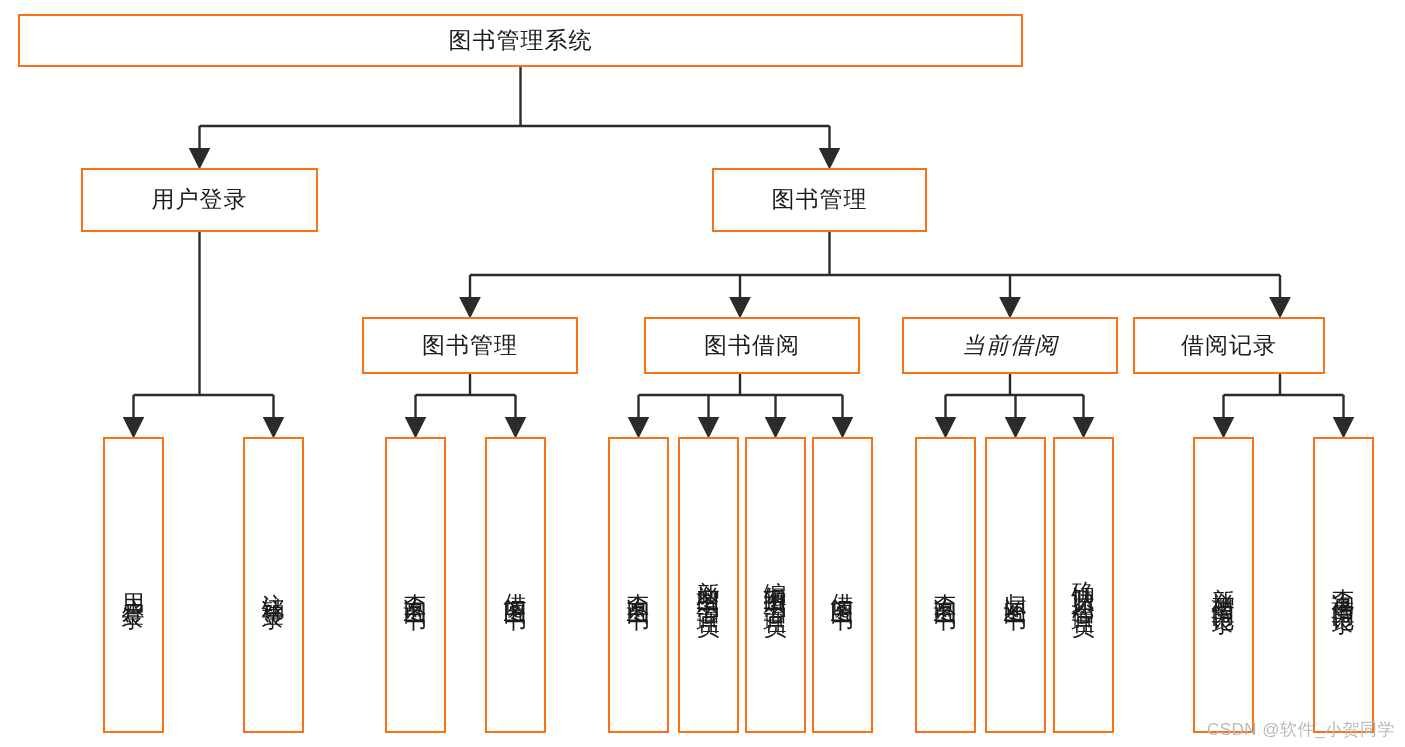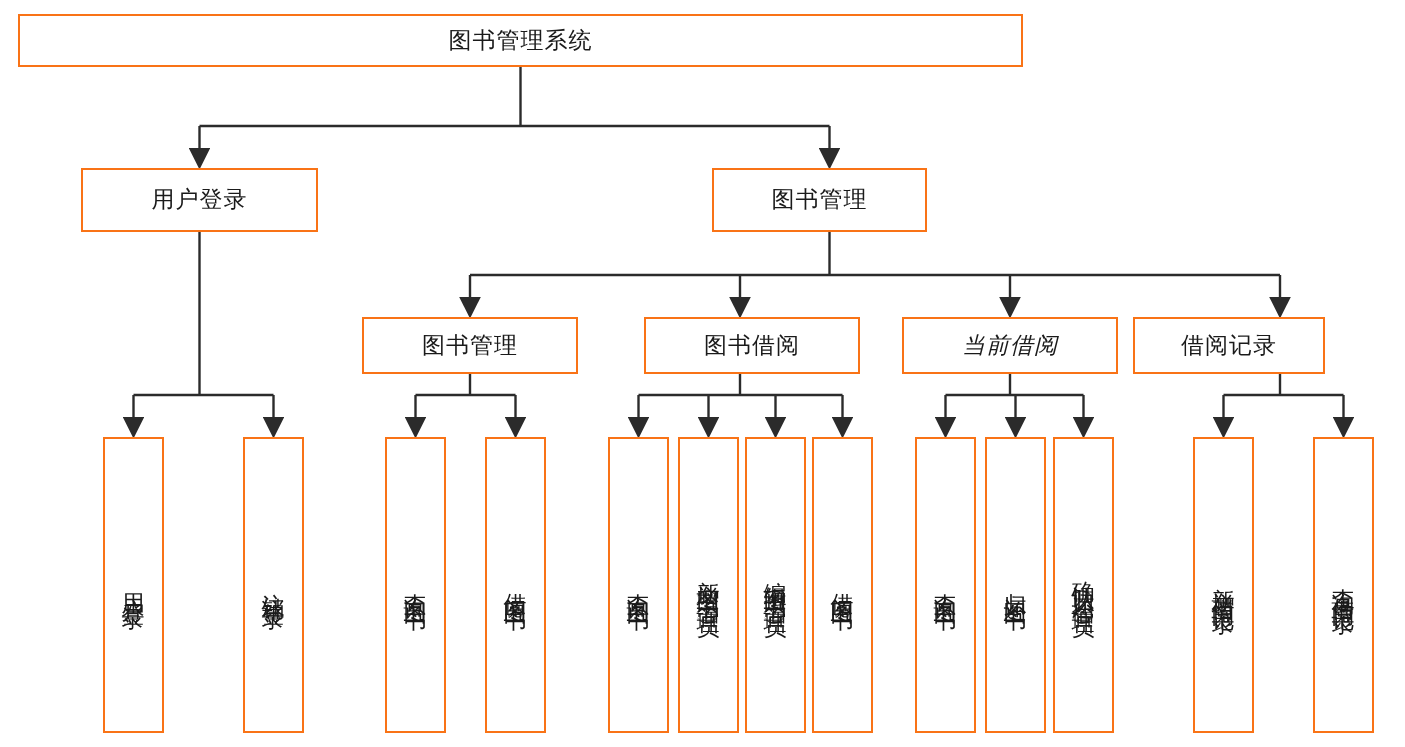--- a/index.html
+++ b/index.html
@@ -124,13 +124,14 @@
       <div class="node node-v" style="left: 678px; top: 437px; width: 61px; height: 296px;">新增图书（管理员）</div>
       <div class="node node-v" style="left: 745px; top: 437px; width: 61px; height: 296px;">编辑图书（管理员）</div>
       <div class="node node-v" style="left: 812px; top: 437px; width: 61px; height: 296px;">借阅图书</div>
       <div class="node node-v" style="left: 915px; top: 437px; width: 61px; height: 296px;">查询图书</div>
       <div class="node node-v" style="left: 985px; top: 437px; width: 61px; height: 296px;">归还图书</div>
       <div class="node node-v" style="left: 1053px; top: 437px; width: 61px; height: 296px;">确认归还（管理员）</div>
       <div class="node node-v" style="left: 1193px; top: 437px; width: 61px; height: 296px;">新增借阅记录</div>
       <div class="node node-v" style="left: 1313px; top: 437px; width: 61px; height: 296px;">查询借阅记录</div>
     </div>
 
+  <div class="watermark">CSDN @软件_小贺同学</div>
 </div>
 
 </body></html>

